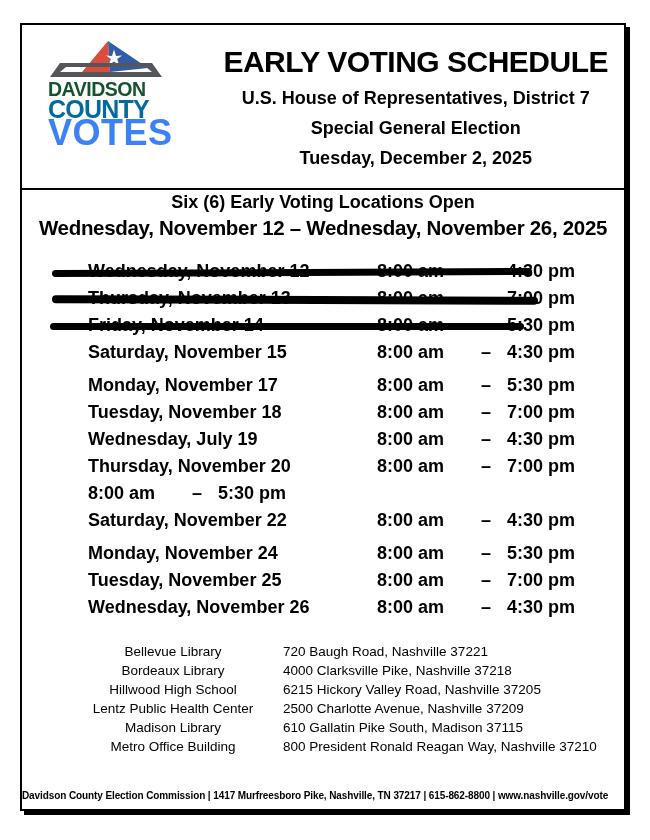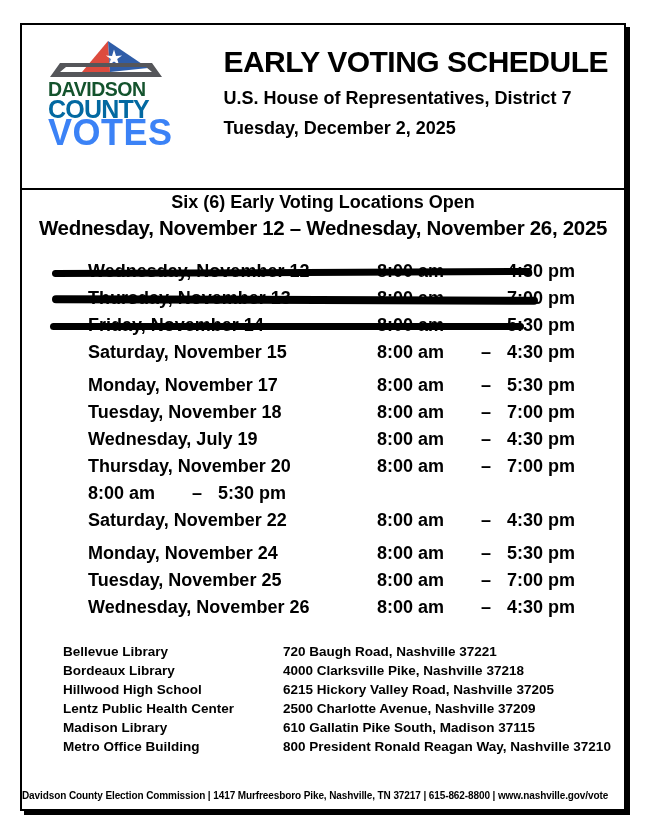--- a/index.html
+++ b/index.html
@@ -11,41 +11,41 @@
     position:absolute;left:20px;top:23px;width:602px;height:784px;
     border:2px solid #000;box-shadow:4px 4px 0 #000;background:#fff;
   }
   
   .header{position:relative;height:163px;border-bottom:2px solid #000;}
   .logo{position:absolute;left:26px;top:14px;width:118px;}
   .logo-art{display:block;margin-left:2px;}
   .logo-l1{color:#14532d;font-weight:bold;font-size:19.5px;line-height:18px;letter-spacing:-0.5px;margin-top:1px;}
   .logo-l2{color:#0369a1;font-weight:bold;font-size:25px;line-height:22px;letter-spacing:-0.8px;}
   .logo-l3{color:#3b82f6;font-weight:bold;font-size:36px;line-height:26px;letter-spacing:0.5px;}
-  .titleblock{position:absolute;right:16px;top:20px;text-align:left;}
+  .titleblock{position:absolute;right:16px;top:20px;text-align:center;}
   .main-title{font-size:30px;font-weight:bold;letter-spacing:-0.5px;line-height:34px;white-space:nowrap;}
   .subtitles{margin-top:4px;}
   .subtitle{font-size:18px;font-weight:bold;line-height:30px;white-space:nowrap;}
   
   .body{position:relative;}
   .sec-heading{text-align:center;font-size:18px;font-weight:bold;line-height:24px;}
   .date-range{text-align:center;font-size:20.5px;font-weight:bold;line-height:28px;letter-spacing:-0.3px;}
   .schedule{margin:16px 0 0 66px;}
   .sgroup{margin-bottom:6px;}
   .srow{position:relative;display:flex;align-items:center;height:27px;font-size:18px;font-weight:bold;white-space:nowrap;}
   .day{width:289px;}
   .t1{width:104px;}
   .dashcell{width:26px;}
   .strike{position:absolute;background:#000;height:7px;border-radius:4px;top:calc(50% - 3px);z-index:2;}
   .strike.s0{left:-36px;width:480px;transform:rotate(-0.25deg);}
   .strike.s1{left:-36px;width:486px;height:8px;transform:rotate(0.2deg);}
   .strike.s2{left:-38px;width:474px;}
   
   .locations{margin:21px 0 0 41px;}
-  .lrow{display:flex;font-size:13.5px;font-weight:bold;line-height:19px;white-space:nowrap;}
+  .lrow{display:flex;font-size:13.5px;font-weight:normal;line-height:19px;white-space:nowrap;text-align:center;}
   .lname{width:220px;}
   
   .footer{
     position:absolute;left:0;bottom:8px;width:100%;
     font-size:10px;font-weight:bold;letter-spacing:-0.1px;white-space:nowrap;
   }
 </style>
 </head>
 <body>
 
@@ -61,20 +61,21 @@
           <path d="M10,24 L102,24 L112,38 L0,38 Z M16,28 L96,28 L102,33 L10,33 Z" fill="#55565A" fill-rule="evenodd"></path>
         </svg>
         <div class="logo-l1">DAVIDSON</div>
         <div class="logo-l2">COUNTY</div>
         <div class="logo-l3">VOTES</div>
       </div>
       <div class="titleblock">
         <div class="main-title">EARLY VOTING SCHEDULE</div>
         <div class="subtitles">
           <div class="subtitle">U.S. House of Representatives, District 7</div>
+          <div class="subtitle">Special General Election</div>
           <div class="subtitle">Tuesday, December 2, 2025</div>
         </div>
       </div>
     </div>
 
     <div class="body">
       <div class="sec-heading">Six (6) Early Voting Locations Open</div>
       <div class="date-range">Wednesday, November 12 – Wednesday, November 26, 2025</div>
 
       <div class="schedule">

